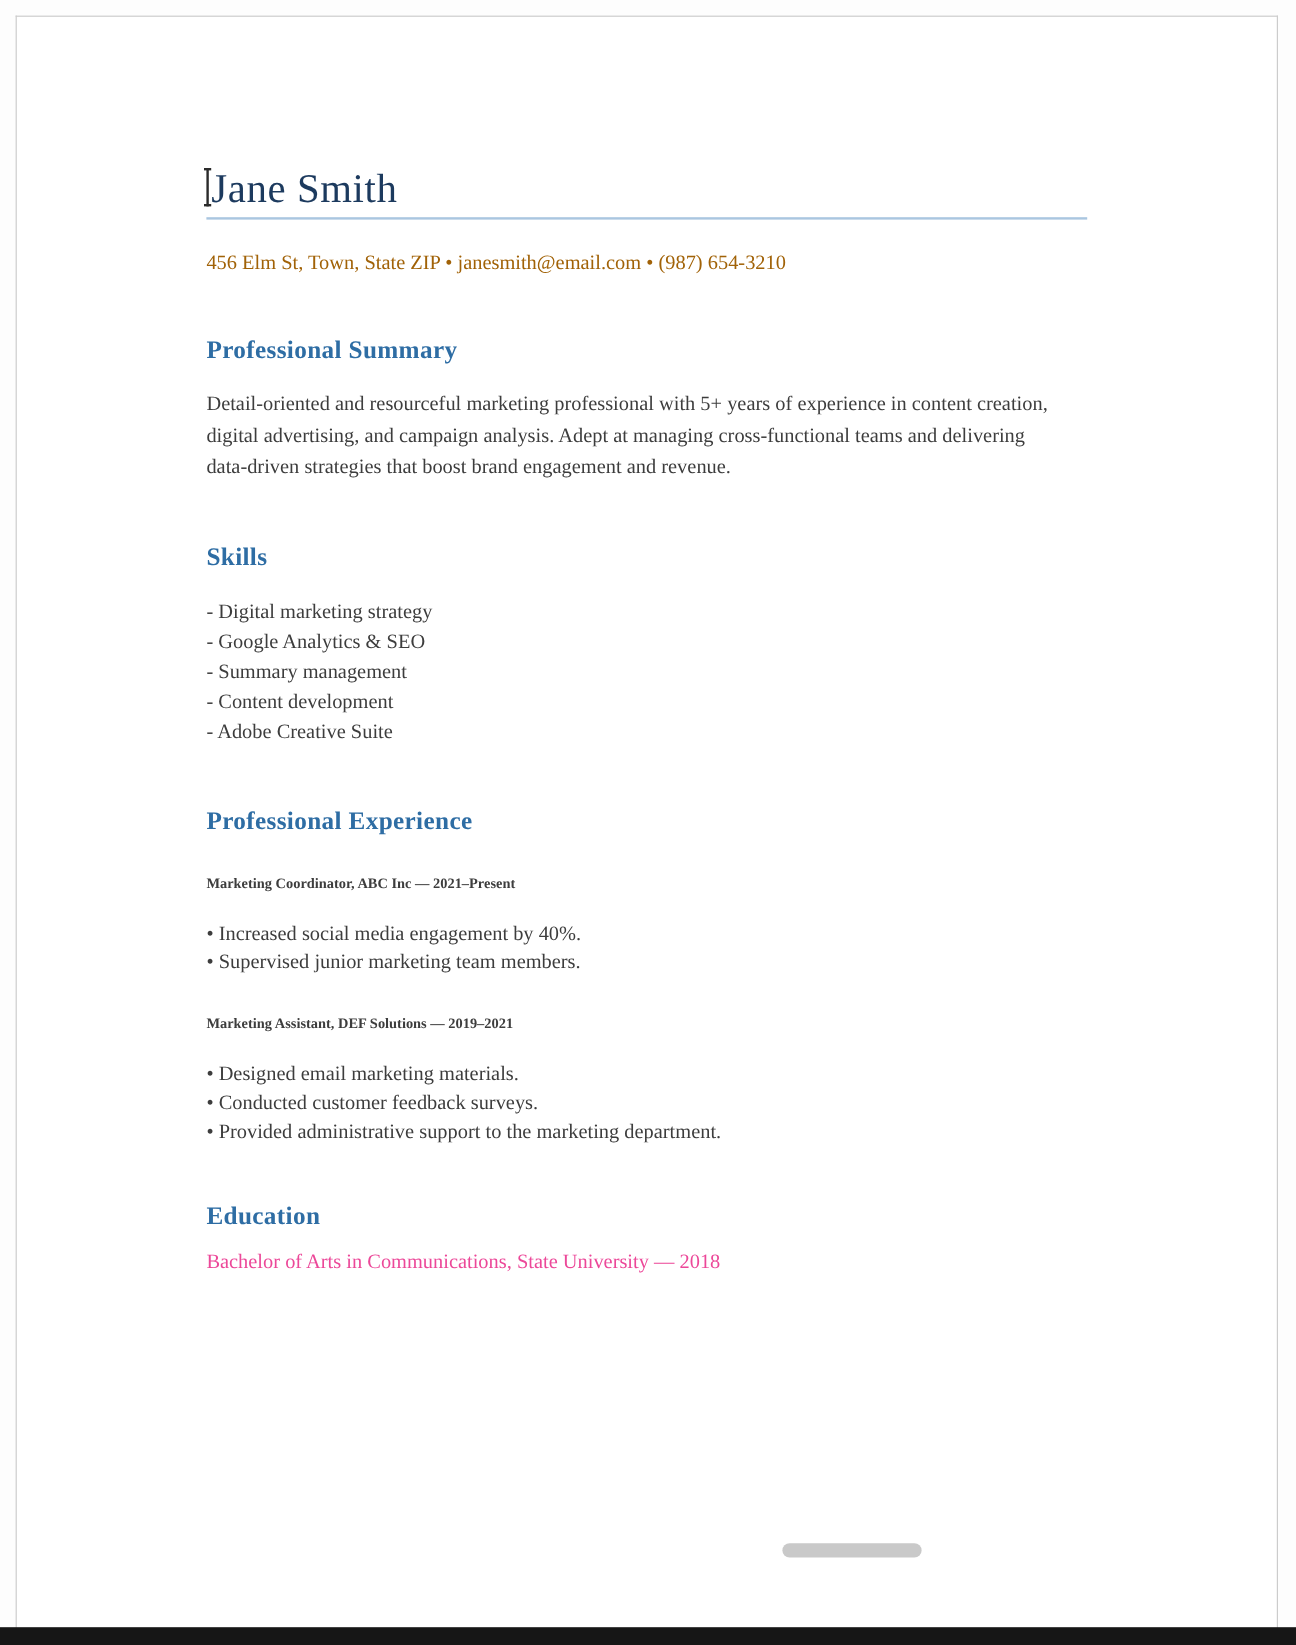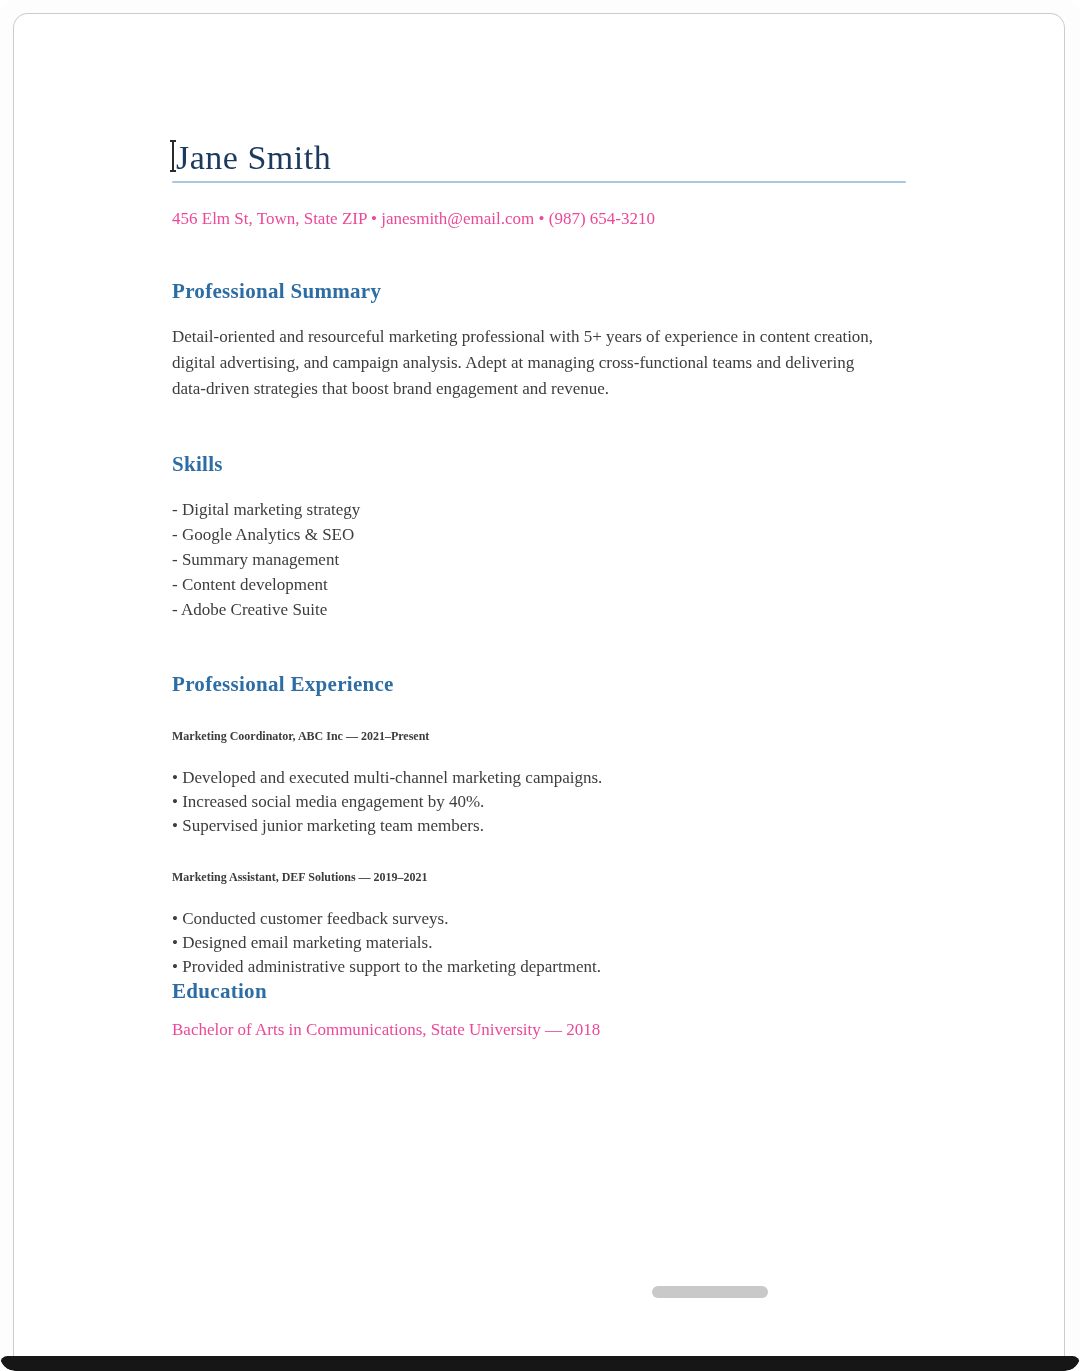--- a/index.html
+++ b/index.html
@@ -1,15 +1,15 @@
 <!DOCTYPE html>
 <html><head>
 <meta charset="utf-8">
 <style>
-  * { margin: 0; padding: 0; box-sizing: border-box; border-radius: 15px; }
+  * { margin: 0; padding: 0; box-sizing: border-box; }
   html, body { background: #ffffff; }
   .screen {
     position: relative;
     width: 1080px;
     height: 1371px;
     background: #fdfdfd;
     overflow: hidden;
     font-family: "Liberation Serif", "DejaVu Serif", serif;
   }
   .page {
@@ -59,21 +59,21 @@
   }
   .rule {
     margin-top: 4px;
     width: 734px;
     height: 2px;
     background: #aac6e0;
   }
   p.contact {
     margin-top: 26px;
     font-size: 17px;
-    color: #ec4899;
+    color: #a16207;
   }
   h2.section-heading {
     font-size: 21px;
     font-weight: 700;
     color: #2e6da4;
     letter-spacing: 0.3px;
   }
   .mt-section { margin-top: 50px; }
   p.body-text {
     margin-top: 20px;
@@ -149,33 +149,32 @@
         <li>- Google Analytics &amp; SEO</li>
         <li>- Summary management</li>
         <li>- Content development</li>
         <li>- Adobe Creative Suite</li>
       </ul>
 
       <h2 class="section-heading mt-section">Professional Experience</h2>
 
       <p class="job-title">Marketing Coordinator, ABC Inc — 2021–Present</p>
       <ul class="bullets">
-        <li>• Developed and executed multi-channel marketing campaigns.</li>
         <li>• Increased social media engagement by 40%.</li>
         <li>• Supervised junior marketing team members.</li>
       </ul>
 
       <p class="job-title" style="">Marketing Assistant, DEF Solutions — 2019–2021</p>
       <ul class="bullets">
+        <li>• Designed email marketing materials.</li>
         <li>• Conducted customer feedback surveys.</li>
-        <li>• Designed email marketing materials.</li>
         <li>• Provided administrative support to the marketing department.</li>
       </ul>
 
-      <h2 class="section-heading" style="">Education</h2>
+      <h2 class="section-heading" style="margin-top:46px;">Education</h2>
       <p class="education-line">Bachelor of Arts in Communications, State University — 2018</p>
 
     </div>
   </div>
 
   <div class="scroll-thumb"></div>
   <div class="bottom-bar"></div>
 </div>
 
 </body></html>

